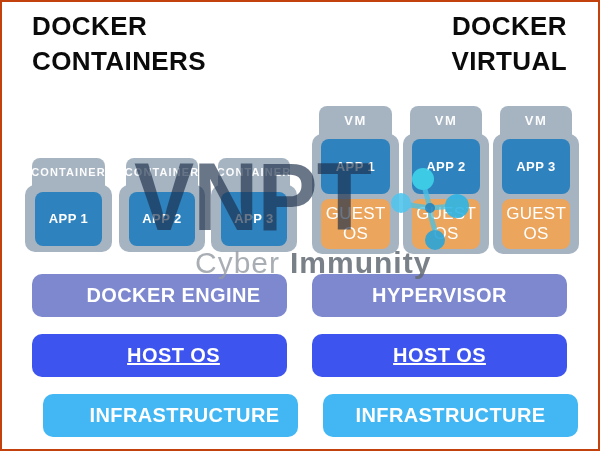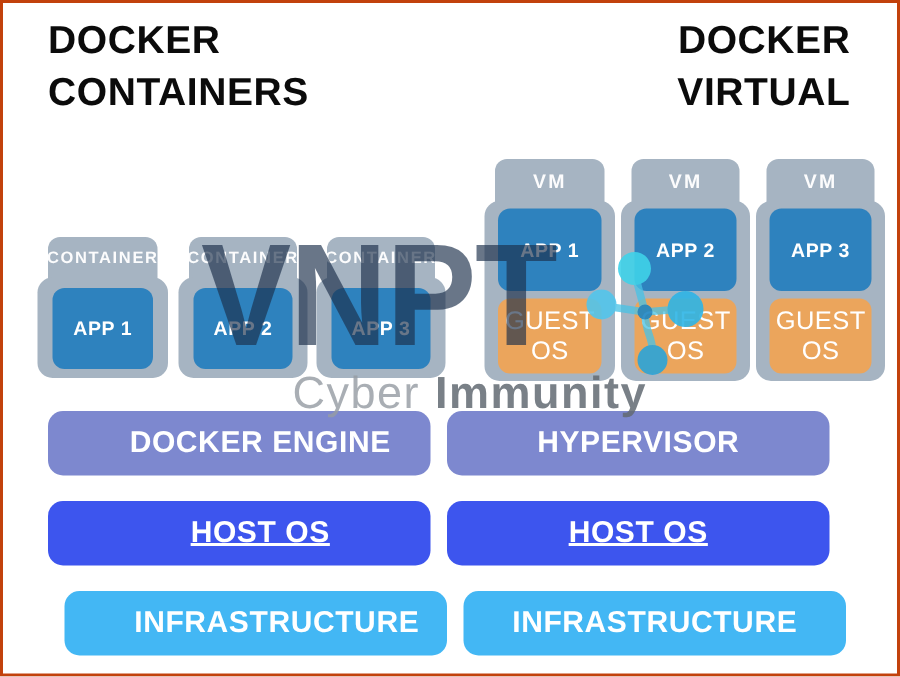--- a/index.html
+++ b/index.html
@@ -36,21 +36,21 @@
   .cgroup { top:156px; height:94px; }
   .cgroup .tab { font-size:11px; letter-spacing:1.1px; }
   .cgroup .gbody { display:flex; align-items:center; justify-content:center; }
   .appbox {
     width:calc(100% - 20px); height:54px;
     background:var(--app); border-radius:8px;
     display:flex; align-items:center; justify-content:center;
     color:#fff; font-weight:800; font-size:13px; letter-spacing:.4px;
   }
 
-  .vmgroup { top:104px; height:148px;margin-left:11px; }
+  .vmgroup { top:104px; height:148px; }
   .vmgroup .tab { height:29px; font-size:13px; letter-spacing:1.5px; }
   .vmgroup .gbody {
     top:28px; display:flex; flex-direction:column;
     padding:5px 9px 5px; gap:5px;
   }
   .vmgroup .appbox { width:100%; height:55px; flex:0 0 55px; }
   .guestbox {
     flex:1; width:100%;
     background:var(--guest); border-radius:8px;
     display:flex; align-items:center; justify-content:center; text-align:center;
@@ -65,21 +65,21 @@
   .vg1 { left:401px; width:86px; }
   .vg2 { left:491px; width:86px; }
 
   
   .layer {
     position:absolute; height:43px; border-radius:10px;
     display:flex; align-items:center; justify-content:center;
     color:#fff; font-weight:800; font-size:20px; letter-spacing:.4px;
   }
   .col-left  { left:30px;  width:255px;padding-left:28px; }
-  .col-right { left:296px; width:255px; }
+  .col-right { left:310px; width:255px; }
   .row0 { top:272px; background:var(--engine); }
   .row1 { top:332px; background:var(--hostos);text-decoration:underline; }
   .row2 { top:392px; background:var(--infra);margin-left:11px;  }
 
   
   .watermark { position:absolute; inset:0; pointer-events:none; z-index:50; }
   .wm-brand {
     position:absolute; left:132px; top:146px;
     font-size:97px; line-height:1; font-weight:900; letter-spacing:-1px;
     color:rgba(28,47,75,.66);

